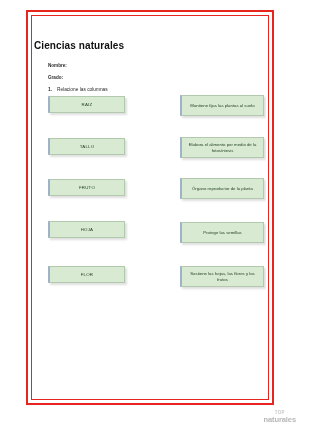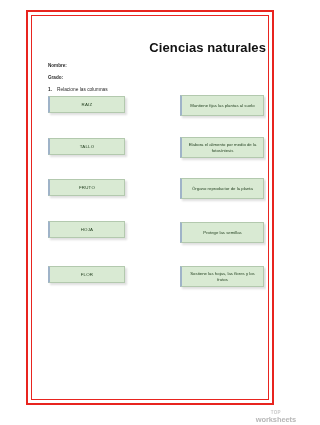--- a/index.html
+++ b/index.html
@@ -48,22 +48,22 @@
     background: #ffffff;
     overflow: hidden;
   }
 
   
   #worksheet-title {
     position: absolute;
     left: 0;
     right: 0;
     top: 22px;
-    text-align: right;
-    font-size: 13px;
+    text-align: left;
+    font-size: 10px;
     font-weight: bold;
     color: #111111;
     letter-spacing: 0.1px;
   }
 
   
   .field-label {
     position: absolute;
     left: 14px;
     font-size: 4.6px;
@@ -205,14 +205,14 @@
     </div>
     <div class="match-box right-box row-4">
       <span class="box-text">Sostiene las hojas, las flores y los frutos</span>
     </div>
 
   </div>
 </div>
 
 <div id="watermark">
   <div id="watermark-top">TOP</div>
-  <div id="watermark-main">worksheets</div>
+  <div id="watermark-main">naturales</div>
 </div>
 
 </body></html>

